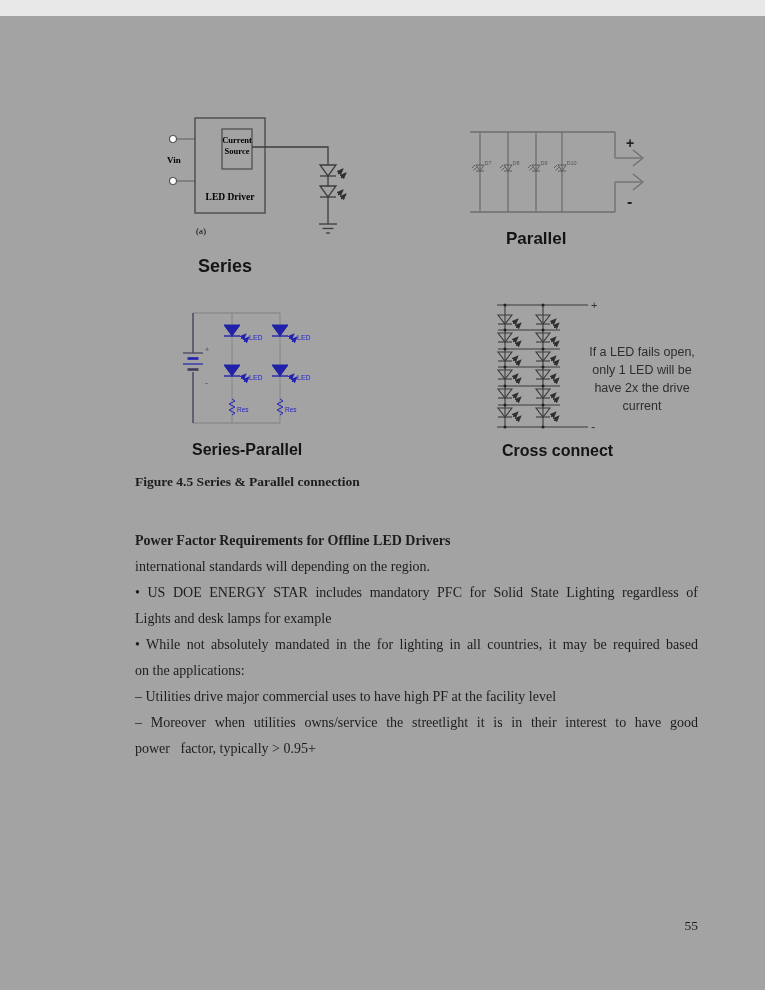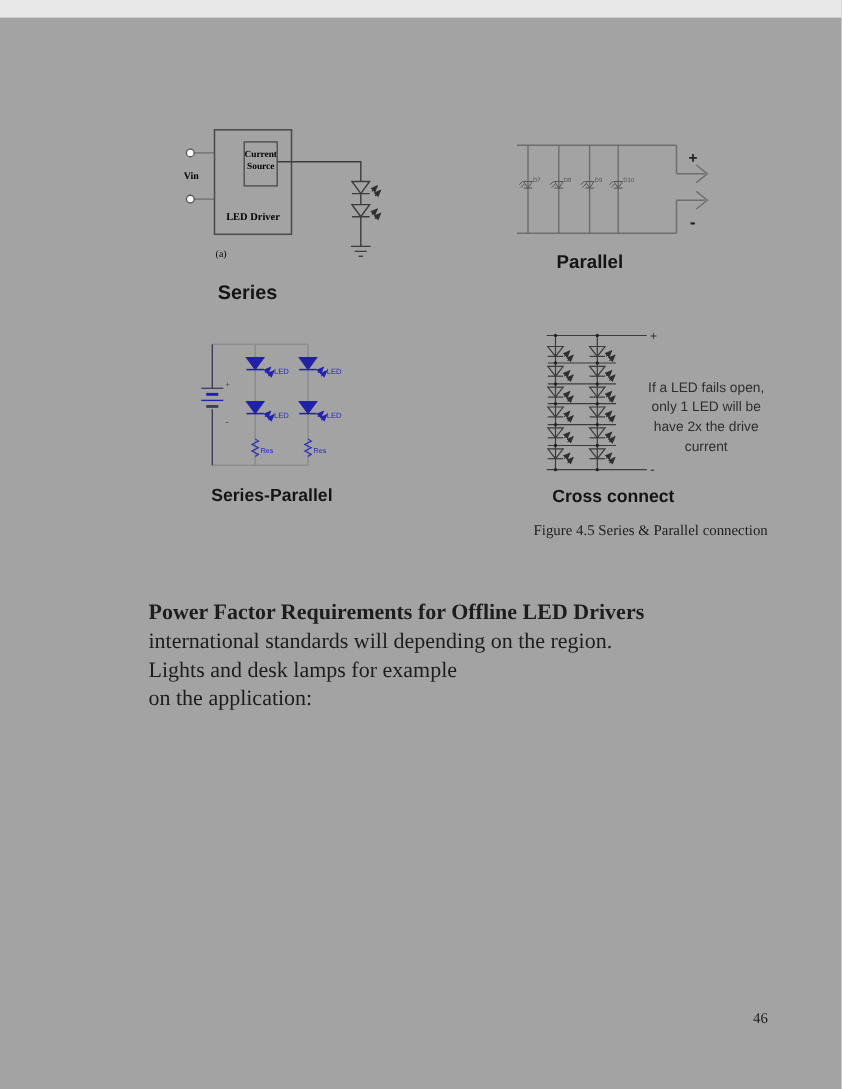--- a/index.html
+++ b/index.html
@@ -14,23 +14,23 @@
   .st-sans{font-family:"Liberation Sans",sans-serif}
   .sk{stroke:#3c3c3c;fill:none;stroke-width:1.3}
   .ska{stroke:#2f2f2f;fill:none;stroke-width:1.1}
   .gray{stroke:#6e6e6e;fill:none;stroke-width:1.3}
   .gw{stroke:#8d8d8d;fill:none;stroke-width:1.4}
   .dw{stroke:#3d3d5c;fill:none;stroke-width:1.3}
   .ba{stroke:#2121b8;fill:none;stroke-width:1}
   .bluetxt{fill:#2525c0}
   .ccl{fill:none;stroke:#3b3b3b;stroke-width:1.1}
   .cca{stroke:#2f2f2f;fill:none;stroke-width:1}
-  .caption{position:absolute;left:135px;top:458px;width:563px;text-align:right;
-           font-weight:normal;font-size:13.5px}
-  .bodytext{position:absolute;left:135px;top:528px;width:563px;font-size:20px}
+  .caption{position:absolute;left:135px;top:458px;width:563px;text-align:left;
+           font-weight:bold;font-size:13.5px}
+  .bodytext{position:absolute;left:135px;top:512px;width:563px;font-size:14px}
   .bl{line-height:26px;min-height:26px}
   .bl.p{white-space:pre-wrap}
   .bl.j{text-align:justify;text-align-last:justify}
   .bl.b{font-weight:bold}
   .dash{display:inline-block;width:47px}
   .pagenum{position:absolute;left:135px;top:902px;width:563px;text-align:right;font-size:13.5px}
 </style>
 </head>
 <body>
 
@@ -207,18 +207,23 @@
     <text class="st-sans" x="152" y="96" text-anchor="middle" font-size="12.5" fill="#2e2e2e">have 2x the drive</text>
     <text class="st-sans" x="152" y="114" text-anchor="middle" font-size="12.5" fill="#2e2e2e">current</text>
     <text class="st-sans" x="12" y="160" font-size="16" font-weight="bold" fill="#141414">Cross connect</text>
   </svg>
 
   <div class="caption">Figure 4.5 Series &amp; Parallel connection</div>
 
   <div class="bodytext">
       <div class="bl p b">Power Factor Requirements for Offline LED Drivers</div>
       <div class="bl p">international standards will depending on the region.</div>
+      <div class="bl j">• US DOE ENERGY STAR includes mandatory PFC for Solid State Lighting regardless of</div>
       <div class="bl p">Lights and desk lamps for example</div>
-      <div class="bl p">on the application:</div>
+      <div class="bl j">• While not absolutely mandated in the for lighting in all countries, it may be required based</div>
+      <div class="bl p">on the applications:</div>
+      <div class="bl p">– Utilities drive major commercial uses to have high PF at the facility level</div>
+      <div class="bl j">– Moreover when utilities owns/service the streetlight it is in their interest to have good</div>
+      <div class="bl p">power   factor, typically &gt; 0.95+</div>
     </div>
 
-  <div class="pagenum">46</div>
+  <div class="pagenum">55</div>
 </div>
 
 </body></html>

